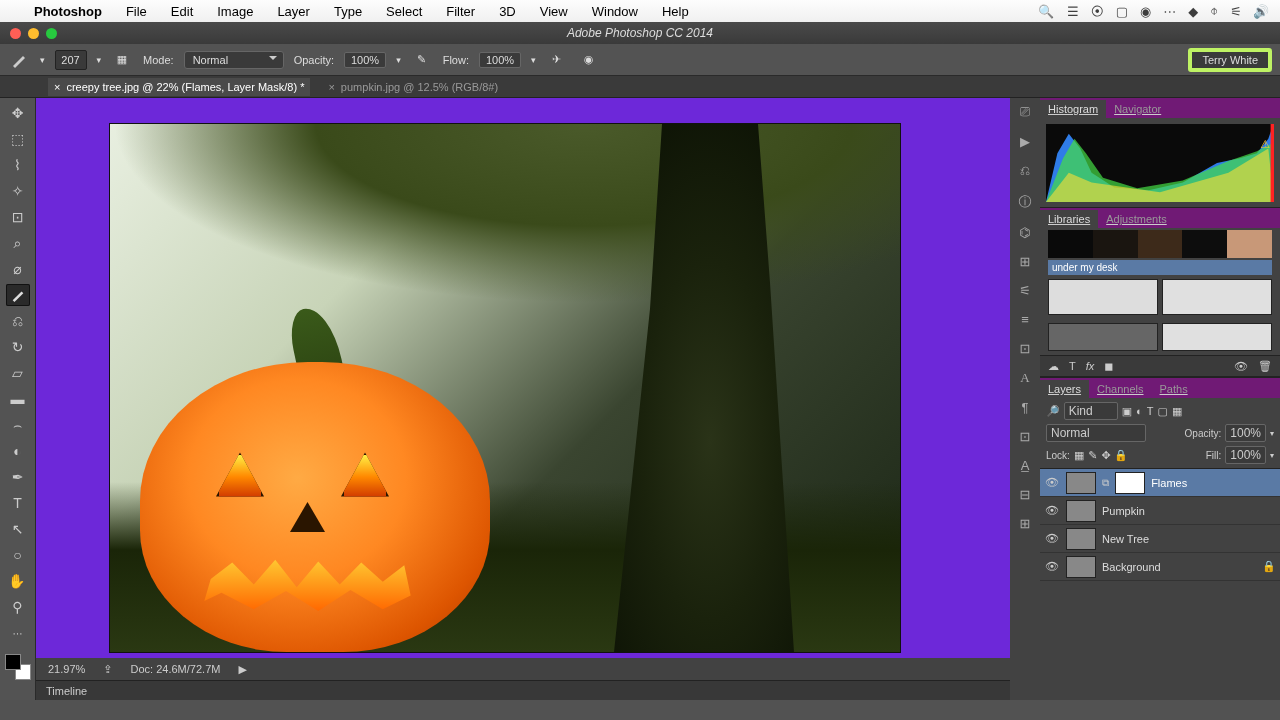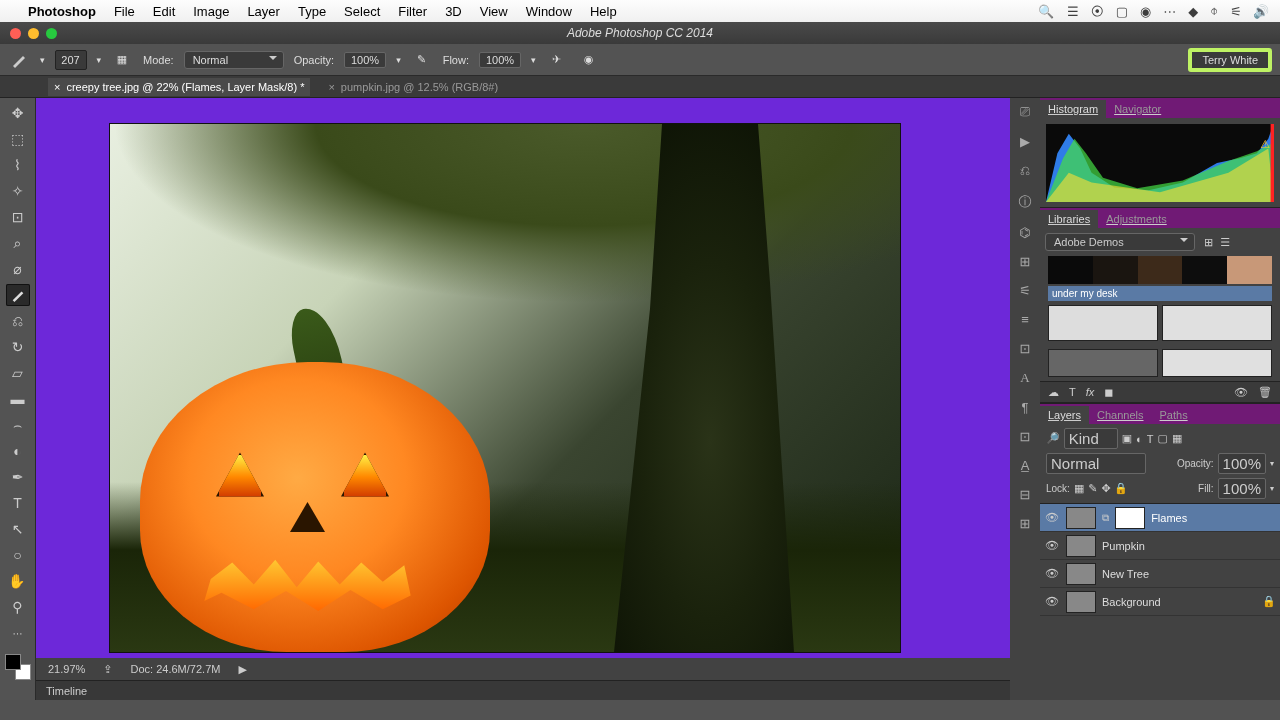--- a/index.html
+++ b/index.html
@@ -1,19 +1,19 @@
 <!DOCTYPE html>
 <html><head>
 <meta charset="utf-8">
 <style>
 * { margin: 0; padding: 0; box-sizing: border-box; font-family: -apple-system, "Lucida Grande", sans-serif; }
 body { width: 1280px; height: 720px; background: #525252; overflow: hidden; font-size: 12px; color: #ccc; }
 
 
-.mac-menu { height: 22px; background: linear-gradient(#fdfdfd, #f0f0f0); display: flex; align-items: center; padding: 0 10px; color: #000; font-size: 13px; gap: 18px; }
+.mac-menu { height: 22px; background: linear-gradient(#fdfdfd, #f0f0f0); display: flex; align-items: center; padding: 0 10px; color: #000; font-size: 13px; gap: 24px; }
 .mac-menu .apple { font-size: 15px; }
 .mac-menu .app-name { font-weight: bold; }
 .mac-menu .right { margin-left: auto; display: flex; gap: 12px; align-items: center; font-size: 13px; }
 .mac-menu .right span { opacity: 0.75; }
 
 
 .title-bar { height: 22px; background: linear-gradient(#4a4a4a, #3a3a3a); display: flex; align-items: center; position: relative; color: #ddd; font-size: 12px; }
 .traffic { display: flex; gap: 7px; padding-left: 10px; }
 .tl { width: 11px; height: 11px; border-radius: 50%; }
 .tl.r { background: #ff5f56; } .tl.y { background: #ffbd2e; } .tl.g { background: #27c93f; }
@@ -81,21 +81,21 @@
 .lib-select { margin:5px; }
 .section-label { padding:4px 8px; color:#bbb; font-size:11px;}
 .color-strip { display:flex; height:28px; margin:2px 8px;}
 .color-strip div { flex:1;}
 .brush-row { display:flex; gap:4px; padding:4px 8px; height:44px;}
 .brush-row div { flex:1; background:#e0e0e0; border:1px solid #222;}
 .mini-toolbar { height:22px; display:flex; align-items:center; gap:10px; padding:0 8px; border-top:1px solid #222; border-bottom:1px solid #222; background:#3a3a3a;}
 .layer-controls { padding:4px 6px; display:flex; flex-direction:column; gap:4px;}
 .lc-row { display:flex; align-items:center; gap:4px;}
 .lc-row .lbl { font-size:10px; color:#ccc;}
-.lc-row .box { background:#3a3a3a; border:1px solid #666; padding:1px 4px; border-radius:2px; font-size:15px;}
+.lc-row .box { background:#3a3a3a; border:1px solid #666; padding:1px 4px; border-radius:2px; font-size:12px;}
 .layers-list { flex:1; overflow:auto;}
 .layer { display:flex; align-items:center; height:28px; border-bottom:1px solid #333; padding:0 4px; gap:6px;}
 .layer.sel { background:#5a7aa5;}
 .layer .eye { width:16px; text-align:center; color:#ccc;}
 .layer .thumb { width:30px; height:22px; background:#888; border:1px solid #222;}
 .layer .mask { width:30px; height:22px; background:#fff; border:1px solid #222;}
 .layer .link { font-size:10px;}
 .layer .nm { color:#ddd; font-size:11px;}
 .layer.sel .nm { color:#fff;}
 </style>
@@ -264,25 +264,20 @@
         <rect x="197" y="0" width="3" height="80" fill="#ff2222"></rect>
       </svg>
       <span style="position:absolute; right:10px; top:20px; color:#ffcc33">⚠</span>
     </div>
 
     <div class="panel-tabs">
       <div class="pt active">Libraries</div>
       <div class="pt">Adjustments</div>
     </div>
     <div class="panel-body">
-      <div class="lib-select">
-        <div class="dropdown" style="width:150px; display:inline-block">Adobe Demos</div>
-        <span style="margin-left:6px">⊞</span>
-        <span style="margin-left:4px">☰</span>
-      </div>
       <div class="color-strip" id="theme-strip">
           <div style="background: rgb(10, 10, 10);"></div>
           <div style="background: rgb(26, 21, 16);"></div>
           <div style="background: rgb(61, 42, 26);"></div>
           <div style="background: rgb(13, 13, 13);"></div>
           <div style="background: rgb(200, 152, 120);"></div>
         </div>
       <div style="background:#5a7aa5; margin:0 8px; padding:2px 4px; color:#fff; font-size:10px">under my desk</div>
       <div class="brush-row">
         <div style="background:#ddd"></div>

